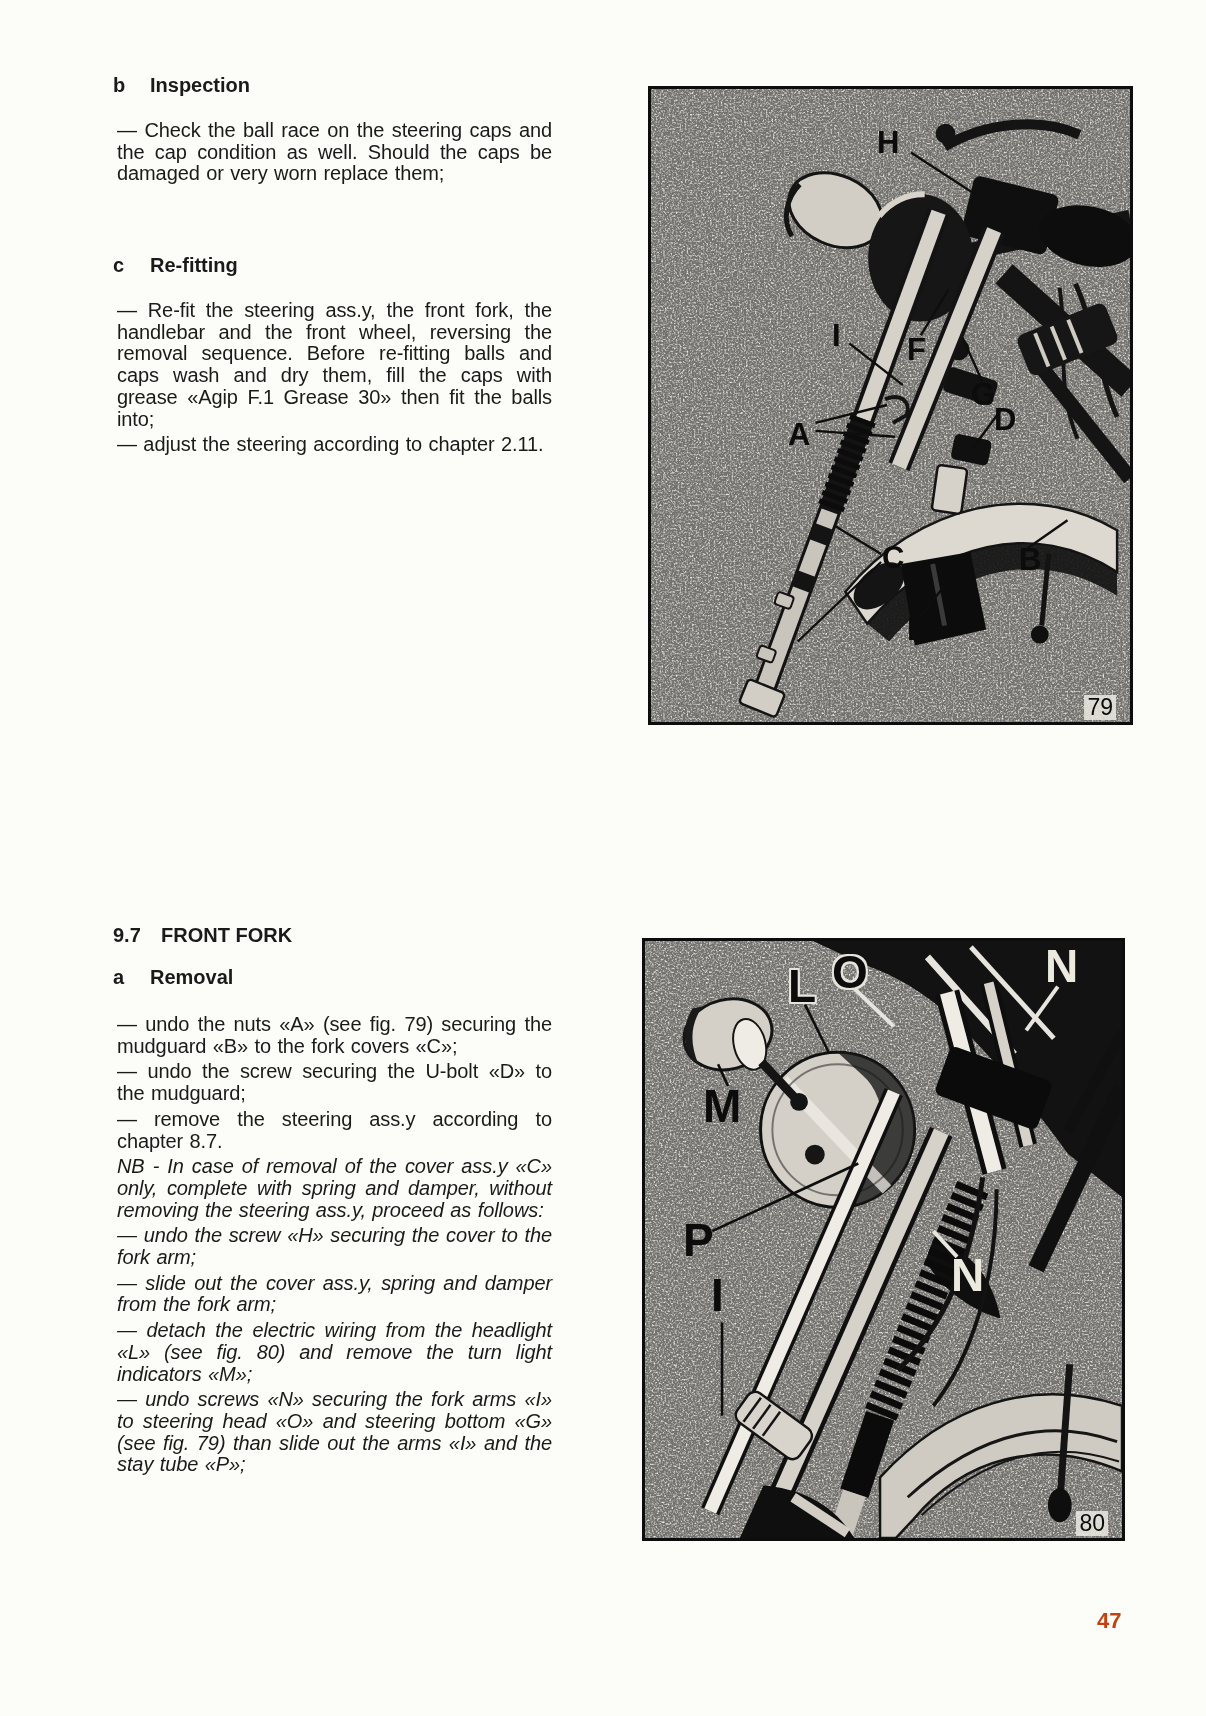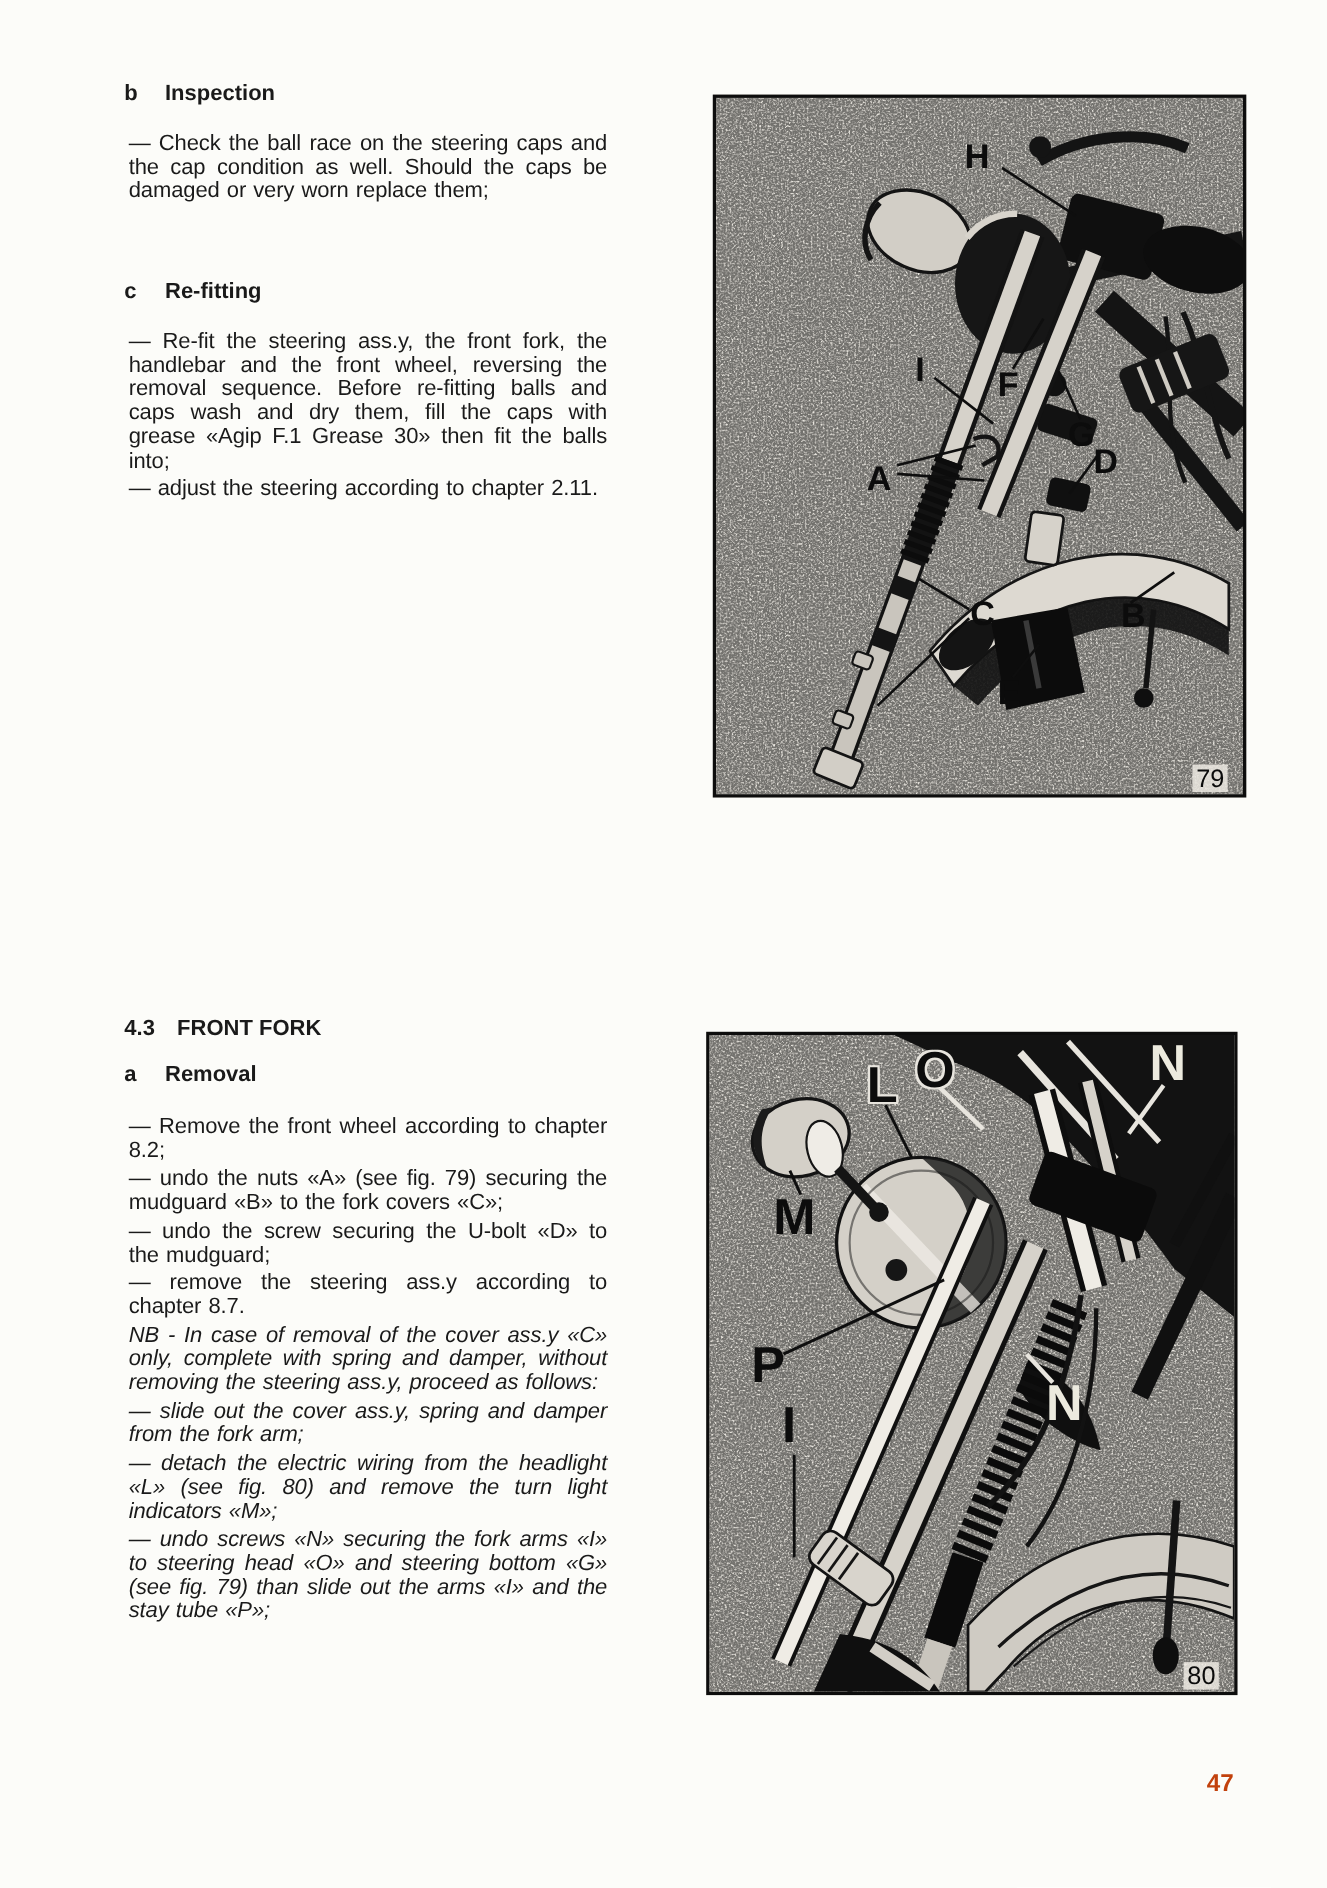--- a/index.html
+++ b/index.html
@@ -135,35 +135,35 @@
     <span class="flt" style="left:343px;top:315px">D</span>
     <span class="flt" style="left:137px;top:330px">A</span>
     <span class="flt" style="left:231px;top:453px">C</span>
     <span class="flt" style="left:368px;top:455px">B</span>
     <span class="flt" style="left:256px;top:525px">E</span>
     <span class="fig-num">79</span>
   </figure>
 
   <section class="sec" id="sec-frontfork">
     <h3 class="subhead">
-      <span class="lab">4.3</span>
+      <span class="lab">9.7</span>
       <span>FRONT FORK</span>
     </h3>
   </section>
 
   <section class="sec" id="sec-removal">
     <h3 class="subhead">
       <span class="lab">a</span>
       <span>Removal</span>
     </h3>
-    <p class="item">— Remove the front wheel according to chapter 8.2;</p>
     <p class="item">— undo the nuts «A» (see fig. 79) securing the mudguard «B» to the fork covers «C»;</p>
     <p class="item">— undo the screw securing the U-bolt «D» to the mudguard;</p>
     <p class="item">— remove the steering ass.y according to chapter 8.7.</p>
     <p class="item italic">NB - In case of removal of the cover ass.y «C» only, complete with spring and damper, without removing the steering ass.y, proceed as follows:</p>
+    <p class="item italic">— undo the screw «H» securing the cover to the fork arm;</p>
     <p class="item italic">— slide out the cover ass.y, spring and damper from the fork arm;</p>
     <p class="item italic">— detach the electric wiring from the headlight «L» (see fig. 80) and remove the turn light indicators «M»;</p>
     <p class="item italic">— undo screws «N» securing the fork arms «I» to steering head «O» and steering bottom «G» (see fig. 79) than slide out the arms «I» and the stay tube «P»;</p>
   </section>
 
   <figure class="photo" id="fig80" style="margin:0">
     <svg class="art" viewBox="0 0 483 601" preserveAspectRatio="none" aria-hidden="true">
       <defs>
         <filter id="gr80" x="0" y="0" width="100%" height="100%">
           <feTurbulence type="fractalNoise" baseFrequency="0.55" numOctaves="2" seed="4" stitchTiles="stitch"></feTurbulence>

